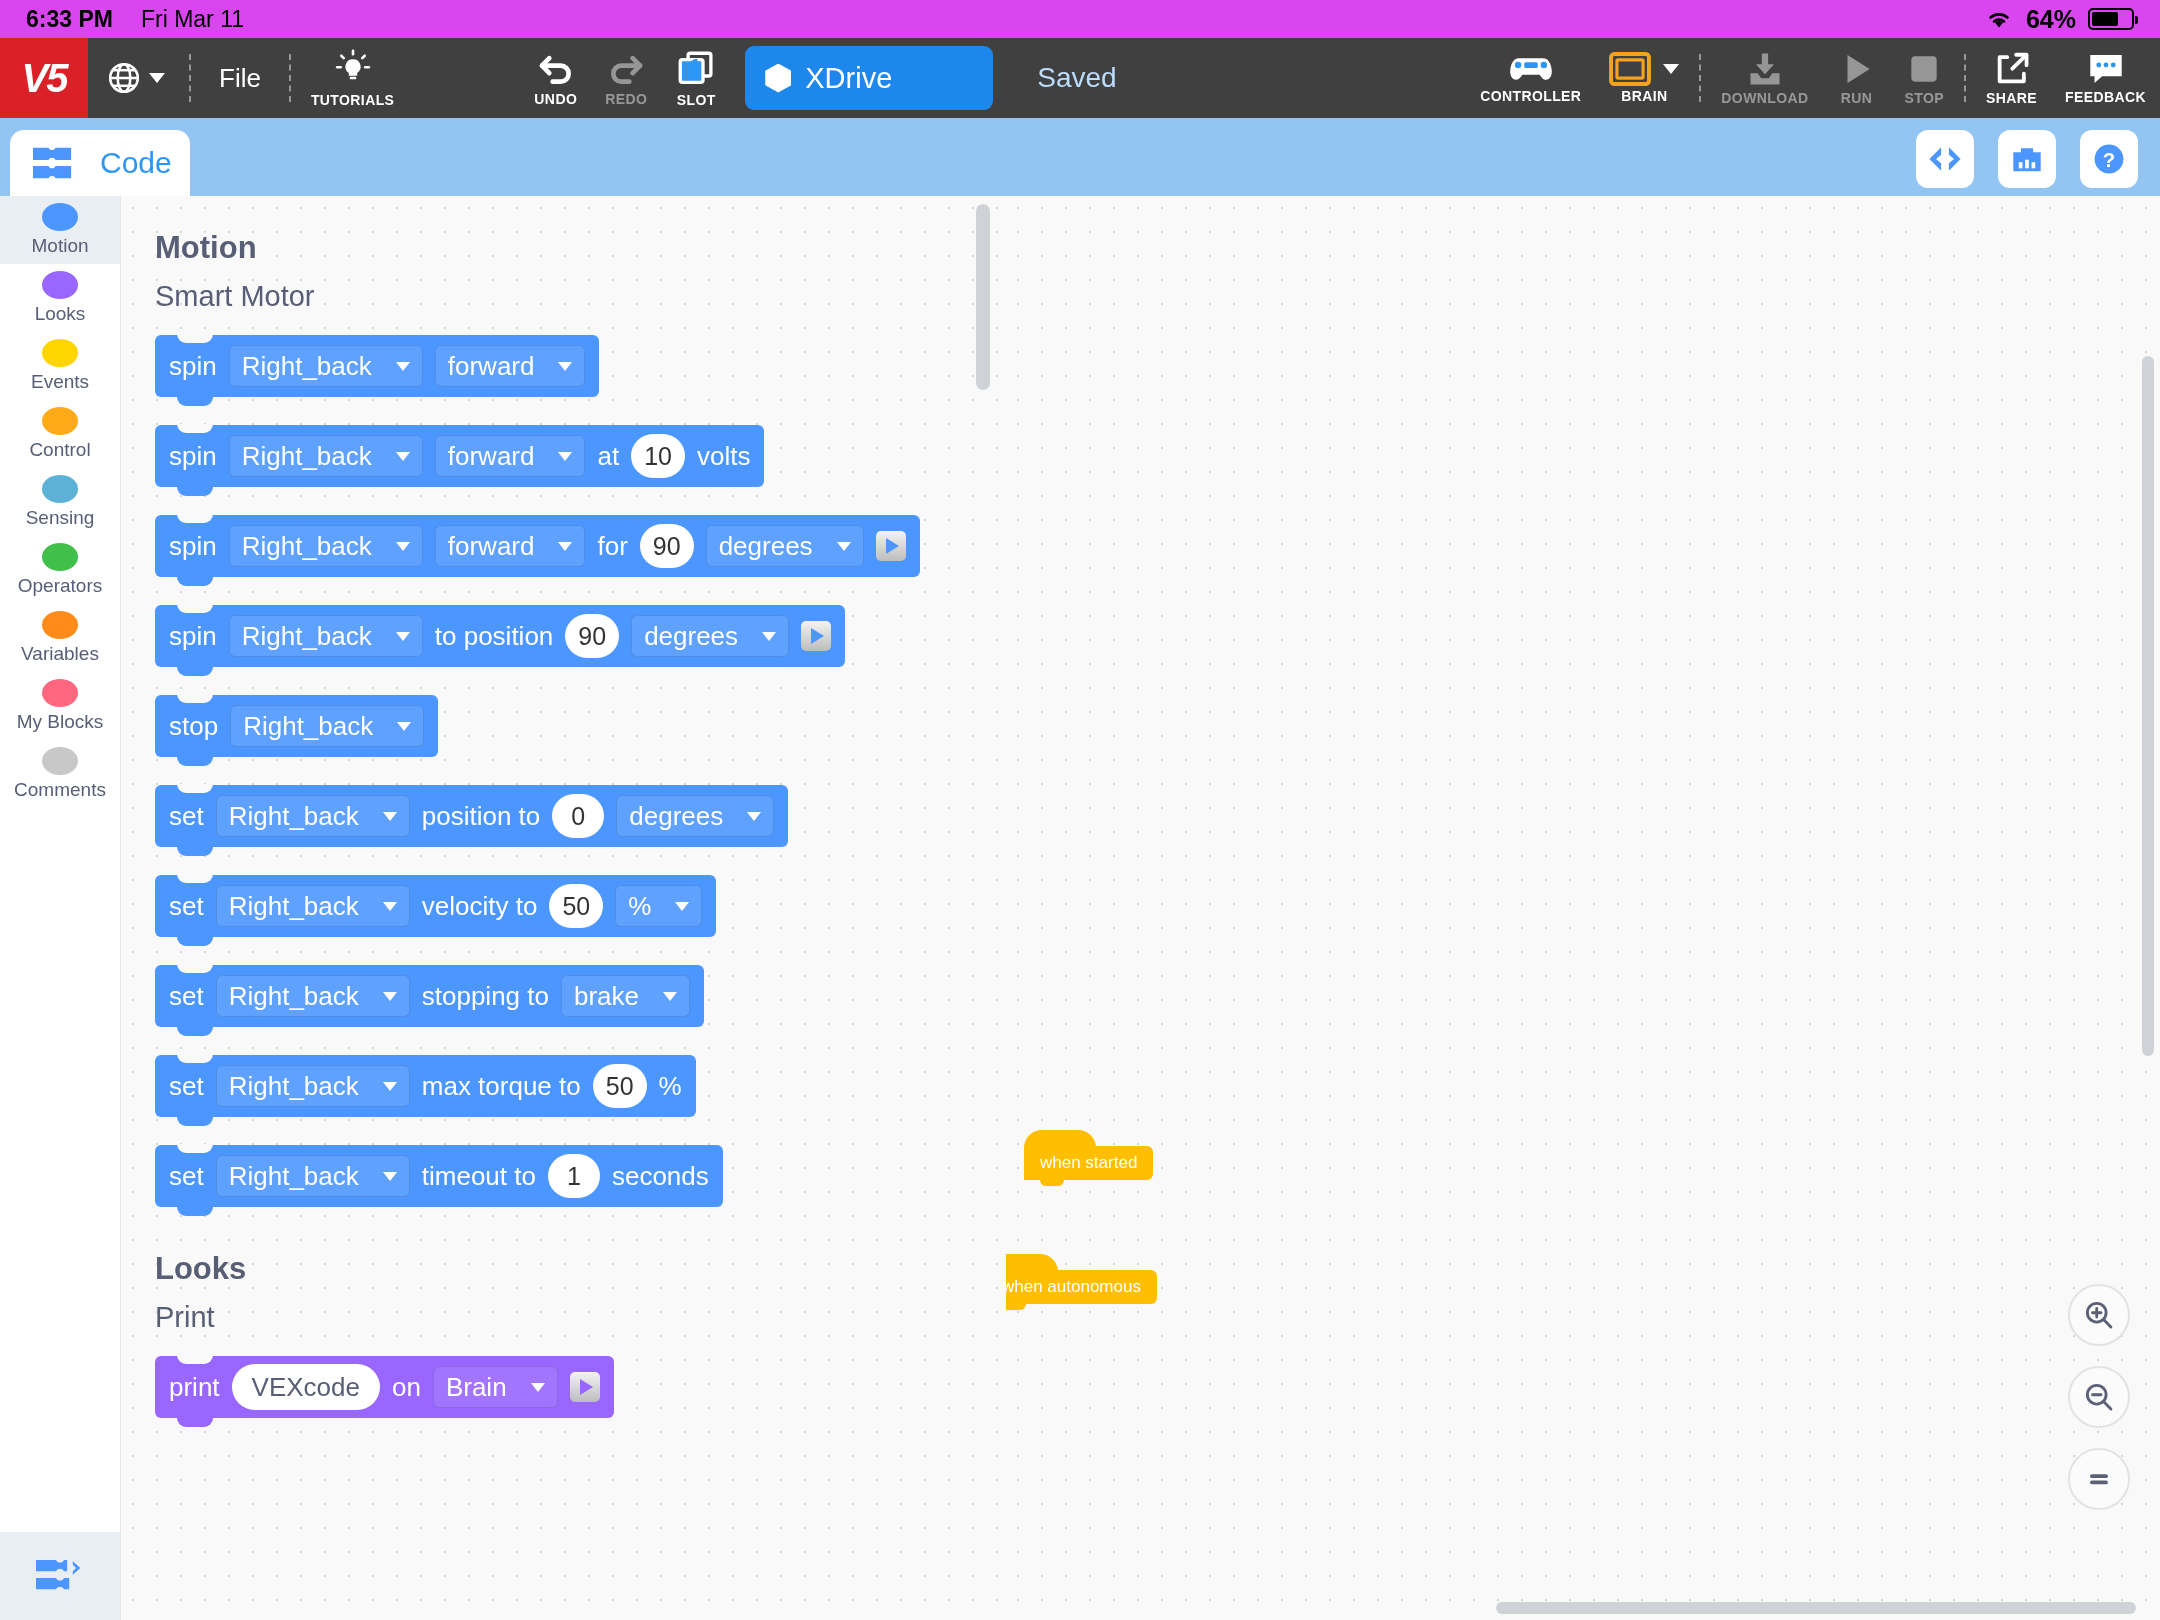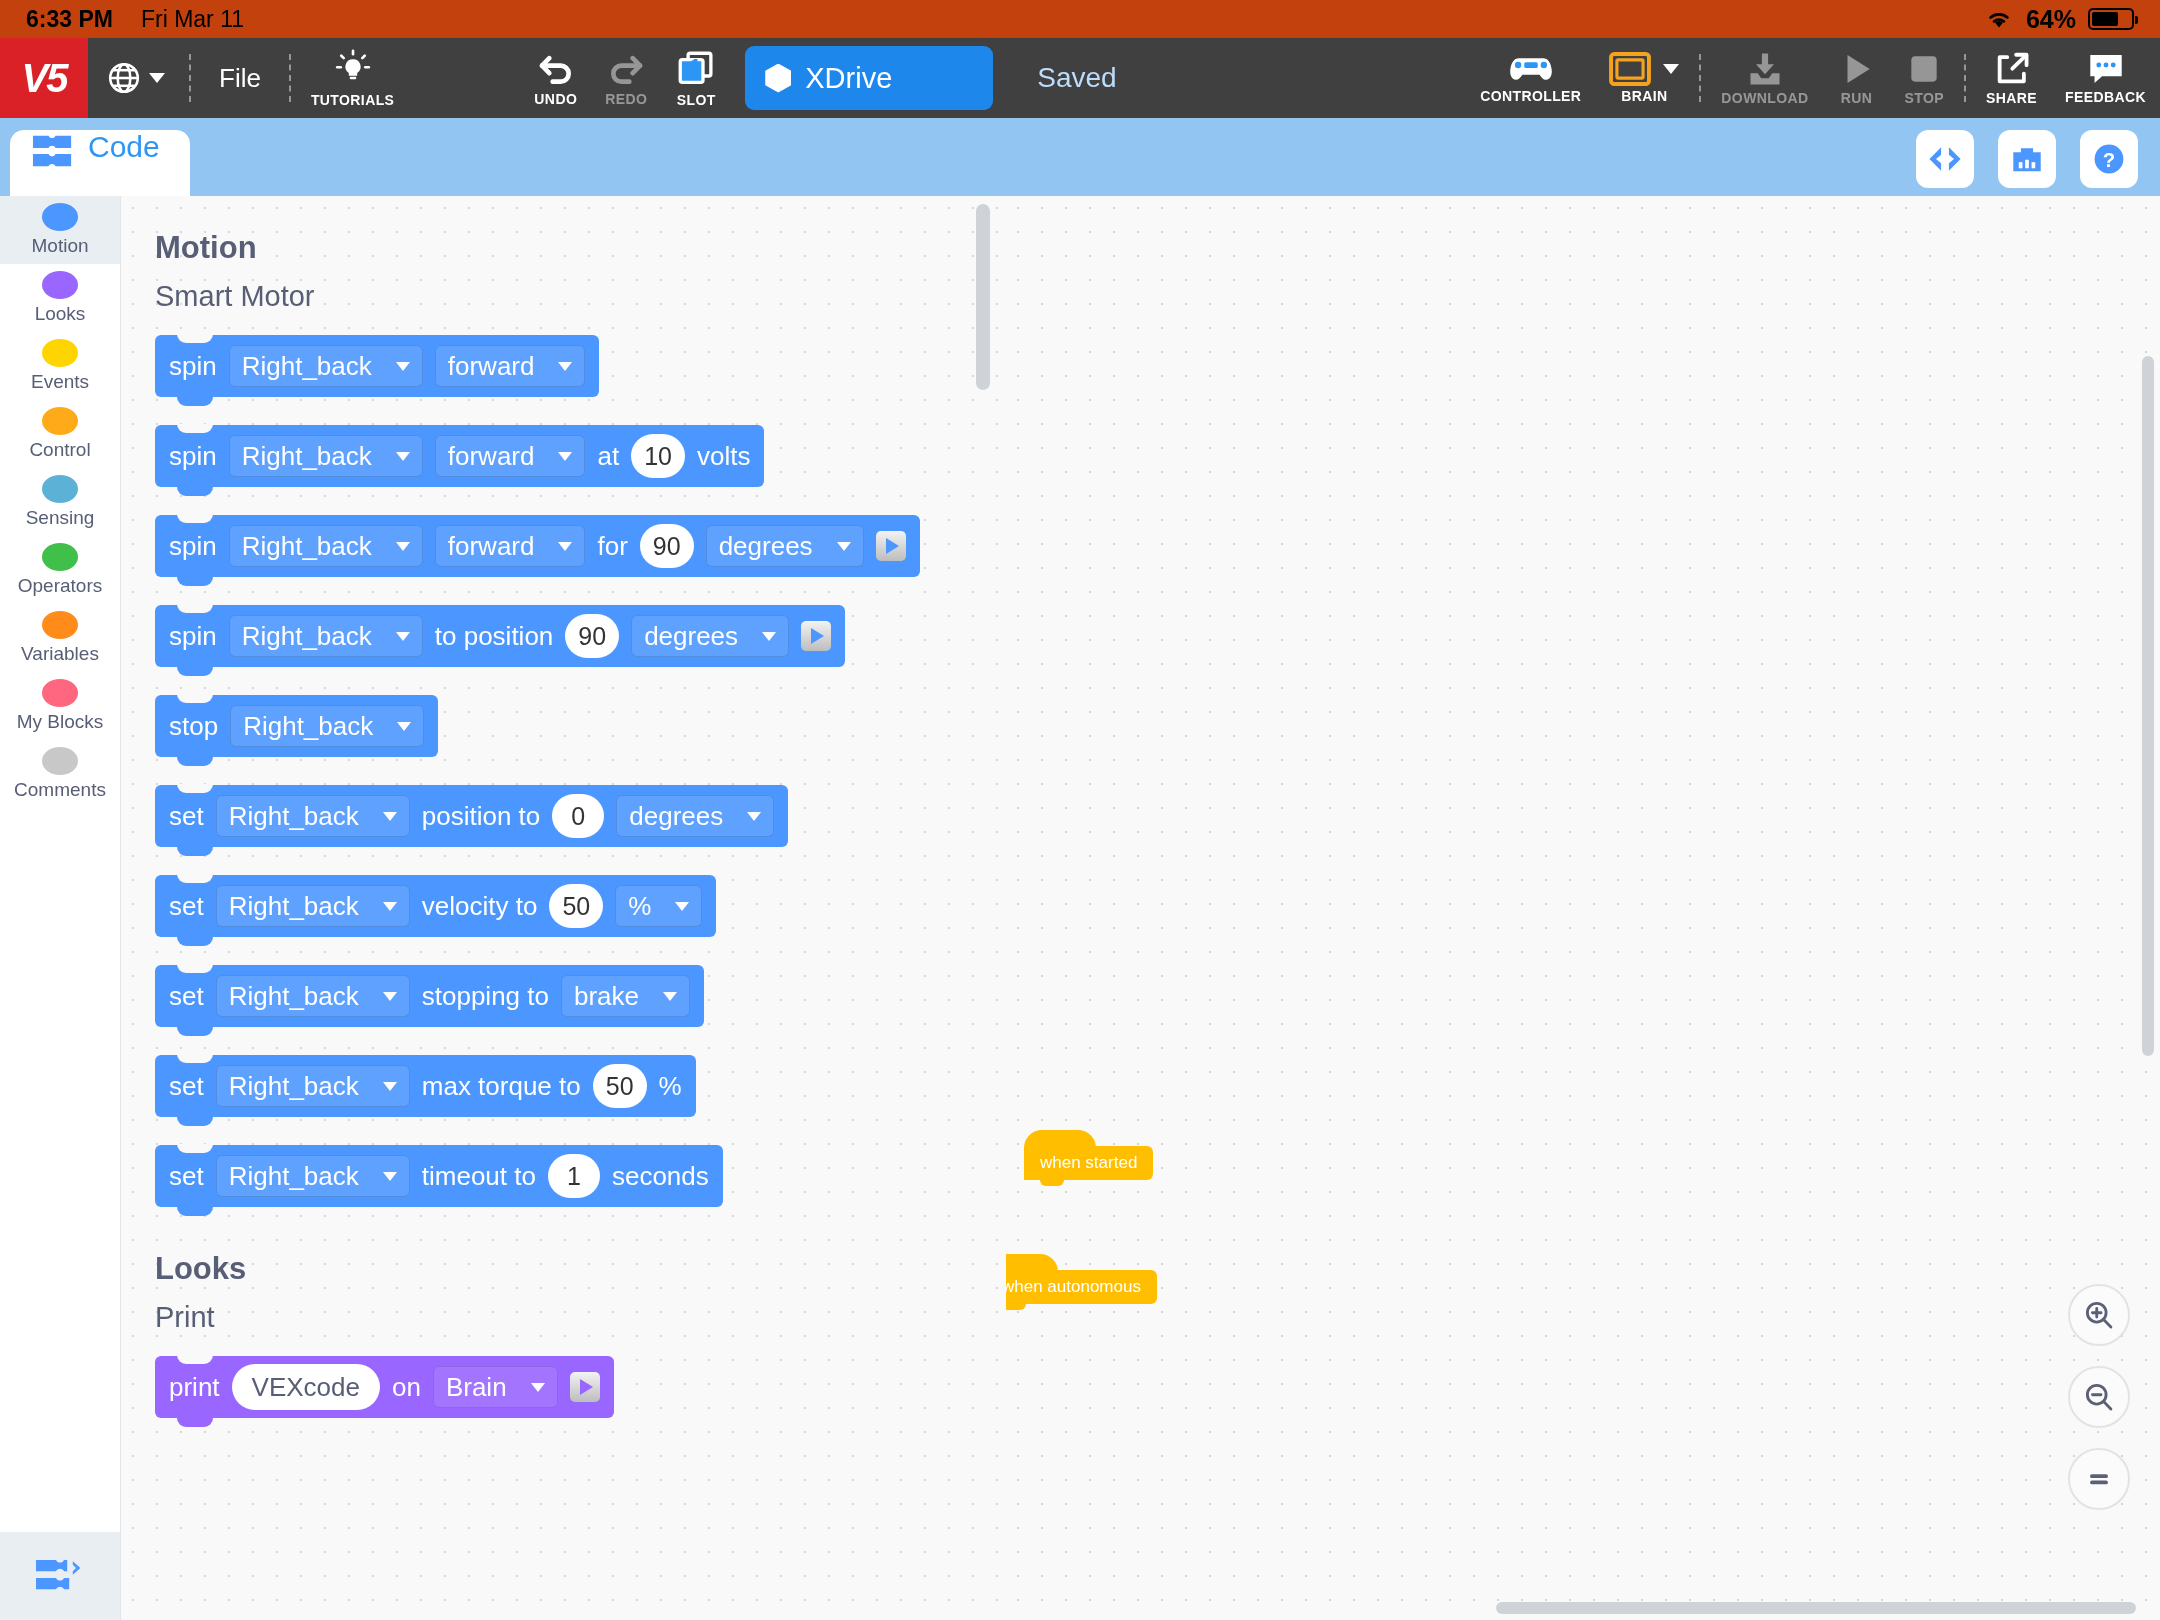--- a/index.html
+++ b/index.html
@@ -4,21 +4,21 @@
 <style>
   * { box-sizing: border-box; margin: 0; padding: 0; }
   html, body {
     width: 2160px; height: 1620px;
     font-family: "Liberation Sans", sans-serif;
     background: #ffffff; overflow: hidden;
   }
 
   
   .statusbar {
-    height: 38px; width: 100%; background: #c2410c;
+    height: 38px; width: 100%; background: #d946ef;
     display: flex; align-items: center; padding: 0 26px;
     font-size: 23px; font-weight: bold; color: #000;
   }
   .sb-time { margin-right: 28px; }
   .sb-date { font-weight: normal; }
   .sb-right { margin-left: auto; display: flex; align-items: center; gap: 12px; }
   .sb-batt-pct { font-size: 25px; font-weight: bold; }
   .batt-shell {
     width: 46px; height: 22px; border: 2.5px solid #000; border-radius: 5px;
     position: relative; display: block;
@@ -64,21 +64,21 @@
   .saved-text { display: flex; align-items: center; padding: 0 44px; font-size: 28px; color: #bcdcfb; }
   .tb-spacer { flex: 1; }
 
   
   .ico { display: block; }
 
   
   .tabbar { height: 78px; background: #92c5f2; display: flex; align-items: flex-end; position: relative; }
   .code-tab {
     margin-left: 10px; background: #fff; border-radius: 14px 14px 0 0;
-    height: 66px; width: 180px; display: flex; gap: 12px;
+    height: 66px; width: 180px; display: flex; align-items: center; gap: 24px;
     padding-left: 20px;
   }
   .code-tab-label { color: #2d96f5; font-size: 30px; }
   .tab-right { position: absolute; right: 22px; top: 12px; display: flex; gap: 24px; }
   .tab-btn {
     width: 58px; height: 58px; background: #fff; border-radius: 12px;
     display: flex; align-items: center; justify-content: center;
   }
 
   

